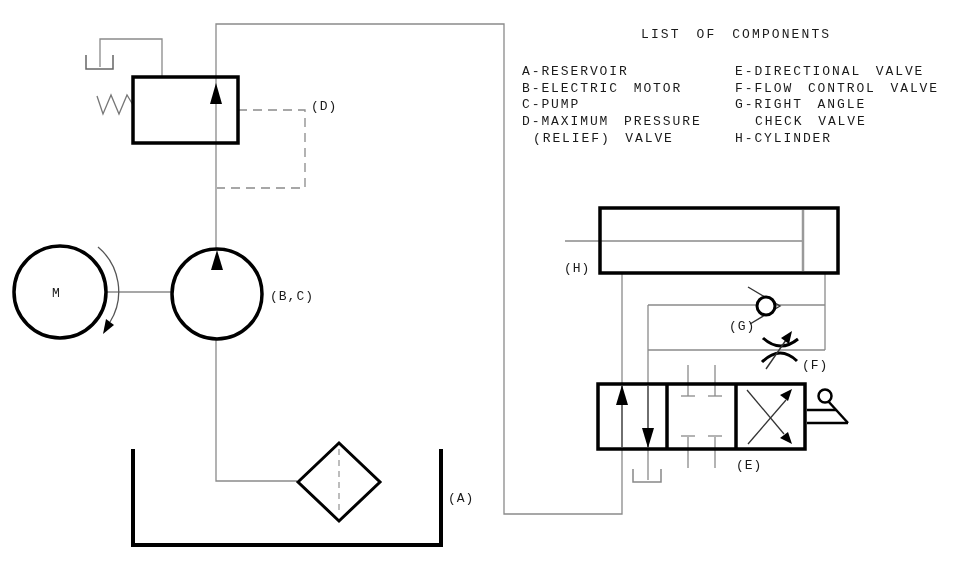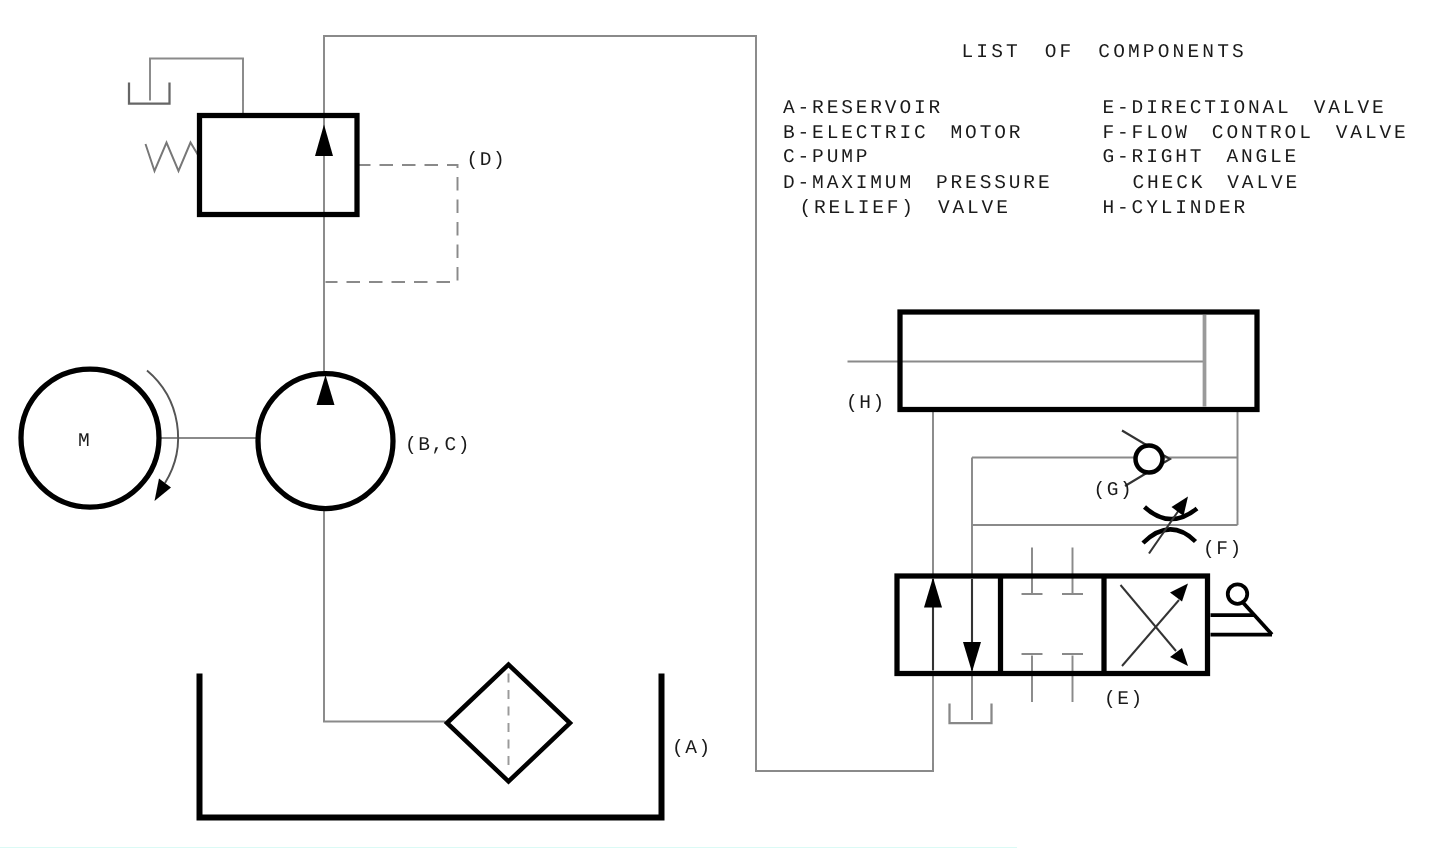--- a/index.html
+++ b/index.html
@@ -1,20 +1,20 @@
 <!DOCTYPE html>
 <html><head>
 <meta charset="utf-8">
 <style>
   html,body { margin:0; padding:0; background:#fff; }
   .stage {
     position: relative;
     width: 942px;
     height: 565px;
-    background: #5eead4;
+    background: #fde047;
     font-family: "Liberation Mono", "DejaVu Sans Mono", monospace;
   }
   svg { display:block; }
   text {
     font-family: "Liberation Mono", "DejaVu Sans Mono", monospace;
     fill: #1a1a1a;
   }
   .list-text   { font-size: 13px; letter-spacing: 1.9px; word-spacing: 5px; }
   .title-text  { font-size: 13px; letter-spacing: 2.1px; word-spacing: 6px; }
   .ref-label   { font-size: 13px; letter-spacing: 1px; }

